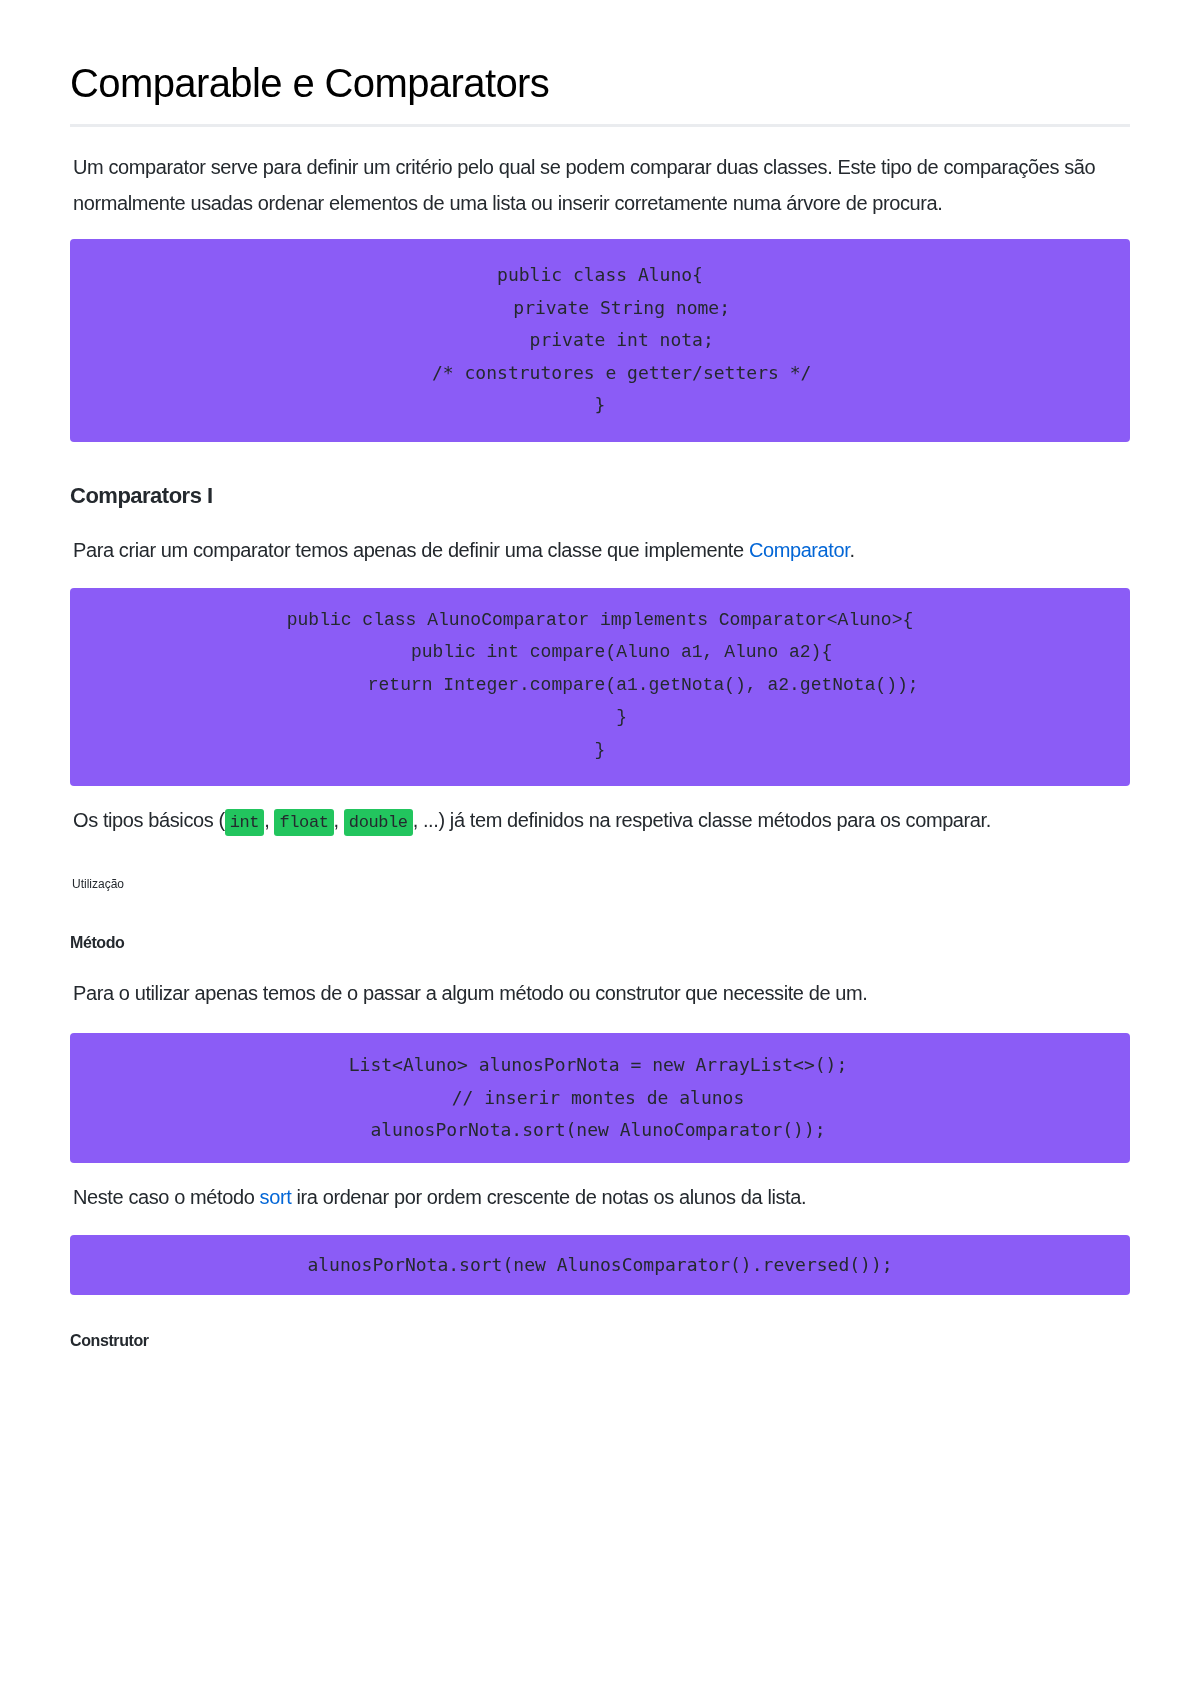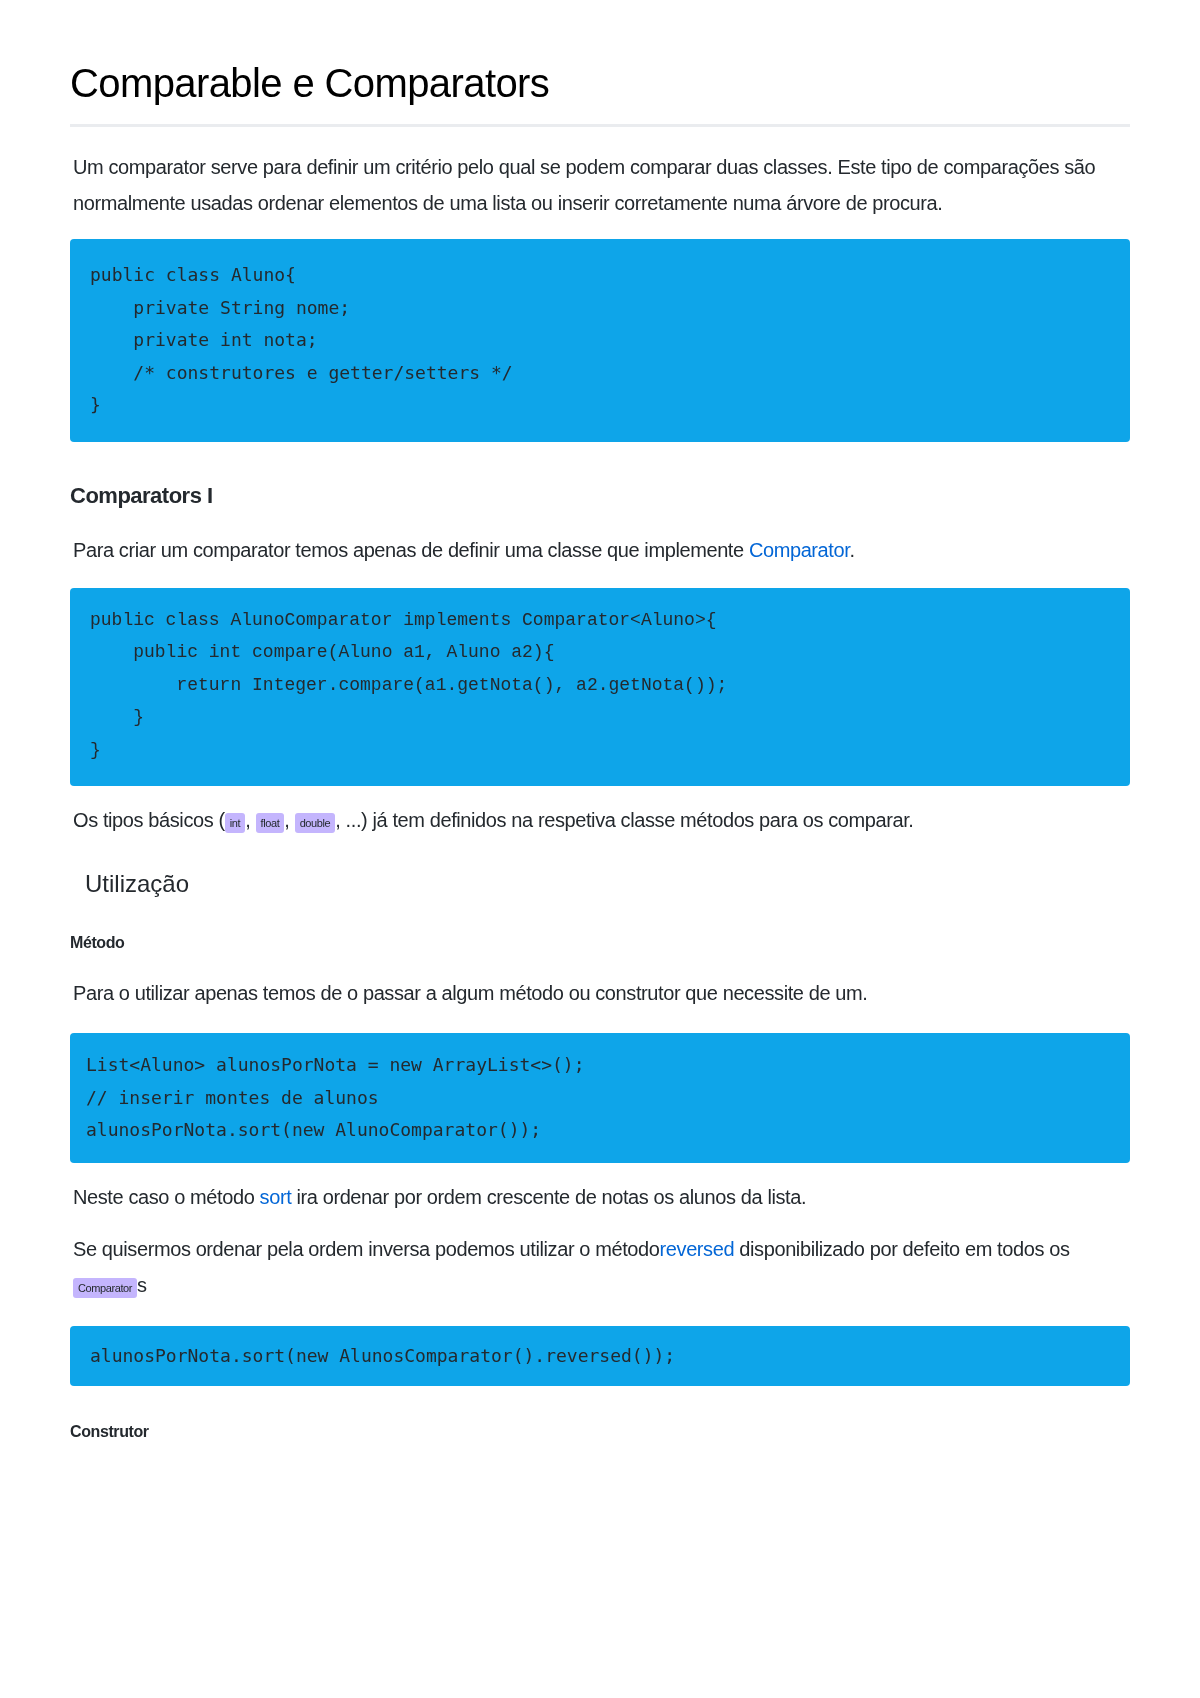--- a/index.html
+++ b/index.html
@@ -15,36 +15,37 @@
       color: #000000; border-bottom: 3px solid #eaecef; line-height: 54px;
       font-family: "Liberation Sans", sans-serif;
     }
     p {
       font-size: 20px; line-height: 36px; margin: 3px; letter-spacing: -0.4px;
       font-family: "Liberation Sans", sans-serif; color: #24292e;
     }
     .intro { margin-top: 22px; }
     .p2 { margin-top: 19px; }
     pre {
-      margin: 0; background: #0ea5e9; border-radius: 4px;
+      margin: 0; background: #8b5cf6; border-radius: 4px;
       font-family: "DejaVu Sans Mono", monospace; font-size: 18px;
       line-height: 32.5px; color: #24292e; padding: 0 20px;
       white-space: pre;
+      text-align: center;
     }
     .code1 { margin-top: 18px; padding-top: 20px; padding-bottom: 20px; }
     h2 {
       margin: 0; font-size: 22px; font-weight: 700; letter-spacing: -0.5px;
       margin-top: 38px; line-height: 32px;
     }
-    h3 { margin: 15px; font-size: 24px; font-weight: 400; margin-top: 28px; line-height: 30px; }
+    h3 { margin: 2px; font-size: 12px; font-weight: 400; margin-top: 28px; line-height: 30px; }
     h4 { margin: 0; font-size: 16px; font-weight: 700; margin-top: 32px; line-height: 24px; letter-spacing: -0.4px;}
     a { color: #0366d6; text-decoration: none; }
     code.inline {
-      font-family: Liberation Sans, sans-serif; font-size: 11px;
-      background: #c4b5fd; padding: 4px 5px; border-radius: 3px;
+      font-family: Liberation Mono, monospace; font-size: 17px;
+      background: #22c55e; padding: 4px 5px; border-radius: 3px;
     }
     .mt16 { margin-top: 16px; }
     .mt20 { margin-top: 20px; }
     .code2 { margin-top: 20px; padding-top: 16px; padding-bottom: 20px; font-family: Liberation Mono, monospace; }
     .code3 { margin-top: 22px; padding-top: 16px; padding-bottom: 16px; padding-left: 16px; }
     .code4 { margin-top: 20px; padding-top: 14px; padding-bottom: 14px; }
   </style>
 </head>
 <body>
 
@@ -77,18 +78,17 @@
   <h4>Método</h4>
 
   <p class="mt20">Para o utilizar apenas temos de o passar a algum método ou construtor que necessite de um.</p>
 
   <pre class="code3">List&lt;Aluno&gt; alunosPorNota = new ArrayList&lt;&gt;();
 // inserir montes de alunos
 alunosPorNota.sort(new AlunoComparator());</pre>
 
   <p class="mt16"><span>Neste caso o método </span><a href="#">sort</a><span> ira ordenar por ordem crescente de notas os alunos da lista.</span></p>
 
-  <p class="mt16"><span>Se quisermos ordenar pela ordem inversa podemos utilizar o método</span><a href="#">reversed</a><span> disponibilizado por defeito em todos os </span><code class="inline">Comparator</code><span>s</span></p>
 
   <pre class="code4">alunosPorNota.sort(new AlunosComparator().reversed());</pre>
 
   <h4 style="margin-top:34px">Construtor</h4>
 </div>
 
 </body></html>

